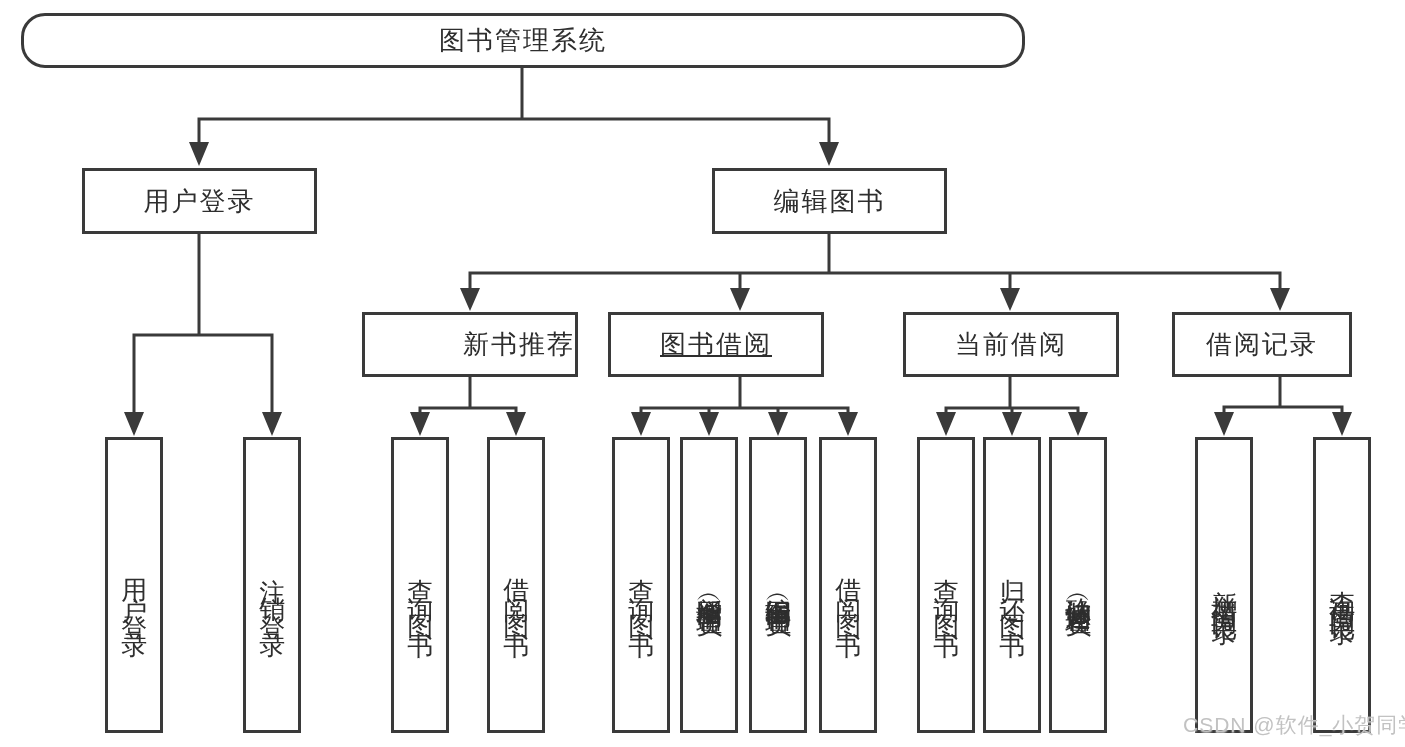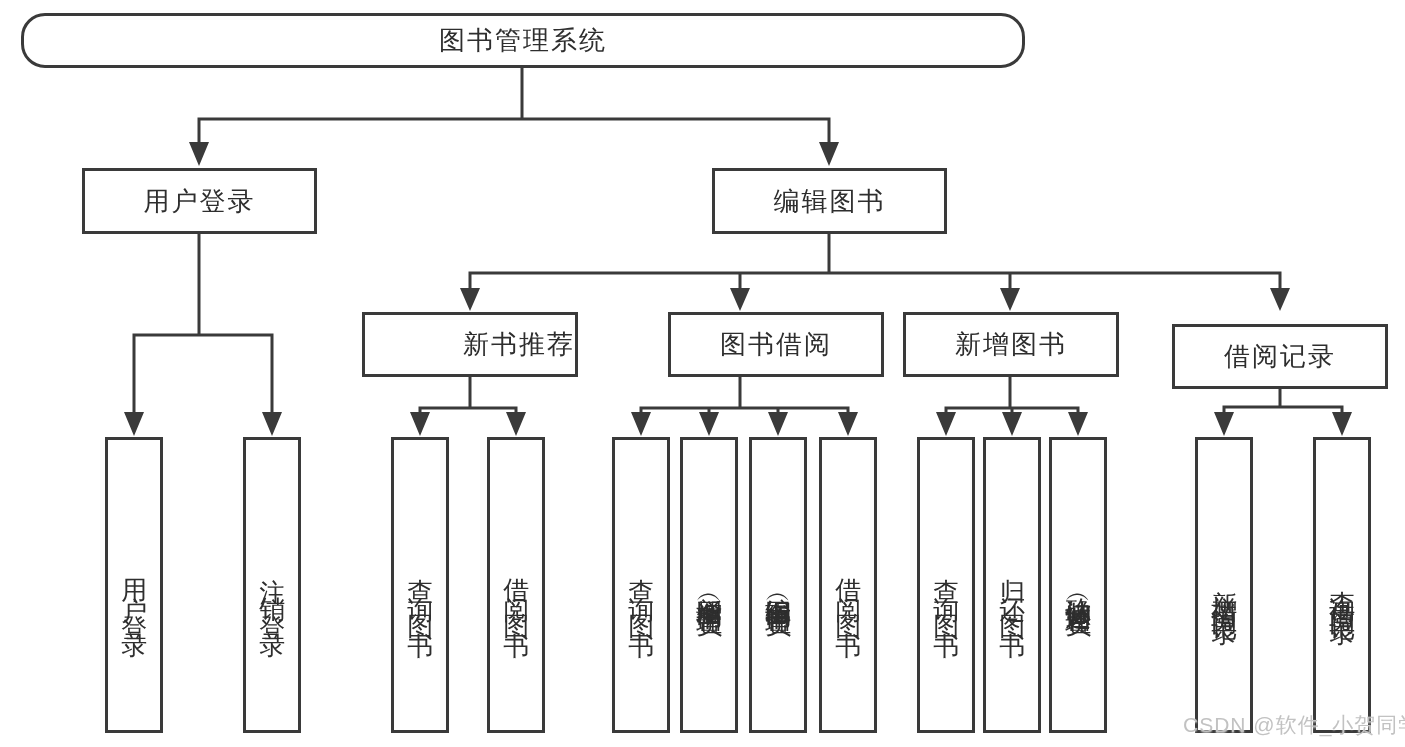--- a/index.html
+++ b/index.html
@@ -120,27 +120,27 @@
   <div class="box h" style="left:82px; top:168px; width:235px; height:66px;">
     <span>用户登录</span>
   </div>
   <div class="box h" style="left:712px; top:168px; width:235px; height:66px;">
     <span>编辑图书</span>
   </div>
 
   <div class="box h" style="left:362px; top:312px; width:216px; height:65px;justify-content:flex-end;">
     <span>新书推荐</span>
   </div>
-  <div class="box h" style="left:668px; top:312px; width:216px; height:65px;">
+  <div class="box h" style="left:608px; top:312px; width:216px; height:65px;text-decoration:underline;">
     <span>图书借阅</span>
   </div>
   <div class="box h" style="left:903px; top:312px; width:216px; height:65px;">
-    <span>新增图书</span>
+    <span>当前借阅</span>
   </div>
-  <div class="box h" style="left:1172px; top:312px; width:216px; height:65px;margin-top:12px;">
+  <div class="box h" style="left:1172px; top:312px; width:180px; height:65px;">
     <span>借阅记录</span>
   </div>
 
   <div class="box v sp18" style="left:105px; top:437px; width:58px; height:296px;">
     <span>用户登录</span>
   </div>
   <div class="box v sp18" style="left:243px; top:437px; width:58px; height:296px;">
     <span>注销登录</span>
   </div>
 

